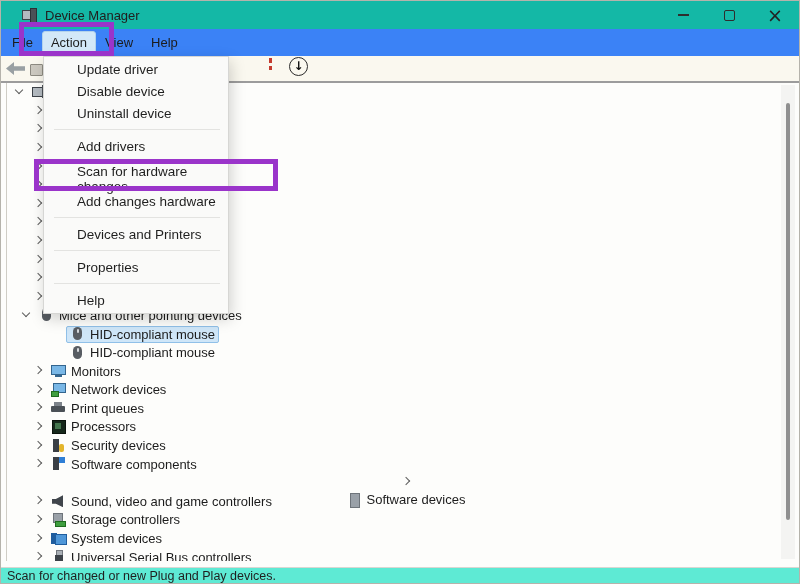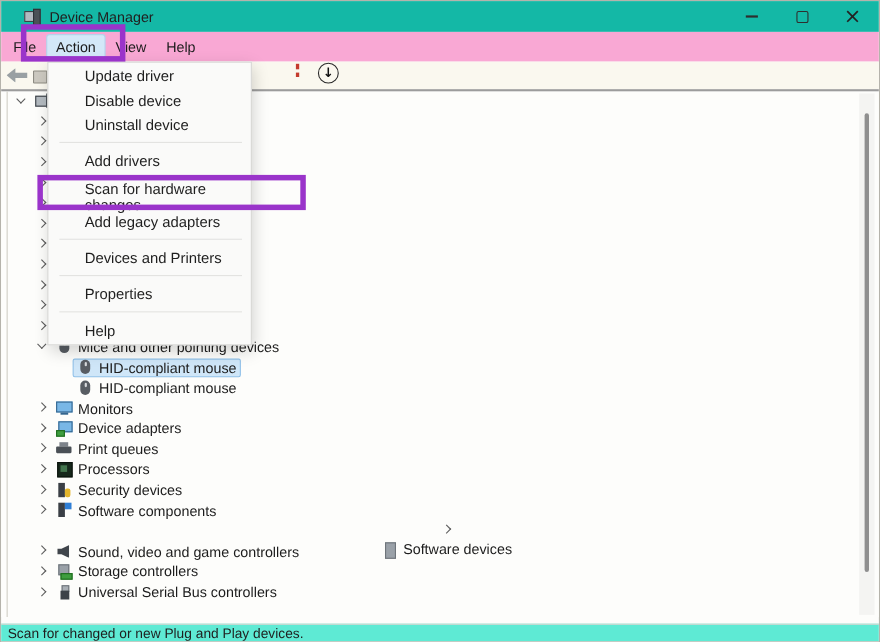--- a/index.html
+++ b/index.html
@@ -14,21 +14,21 @@
   .app-icon{position:relative;width:15px;height:14px;margin-left:21px;flex:none;}
   .app-icon::before{content:"";position:absolute;left:0;top:2px;width:9px;height:8px;background:#b3bac0;border:1px solid #3c4248;}
   .app-icon::after{content:"";position:absolute;right:0;top:0;width:5px;height:13px;background:#4b5157;border:1px solid #2c3136;}
   .title-text{margin-left:8px;font-size:13px;color:#202020;}
   .win-controls{position:absolute;right:1px;top:0;height:28px;display:flex;}
   .wc{width:46px;height:28px;display:flex;align-items:center;justify-content:center;}
   .wc-min::before{content:"";width:11px;height:1.5px;background:#2e2e2e;}
   .wc-max::before{content:"";width:9px;height:9px;border:1.4px solid #2e2e2e;border-radius:2px;}
   .wc-close::before{content:"\00D7";font-size:19px;line-height:1;color:#222;font-family:"DejaVu Sans",sans-serif;}
   
-  .menubar{position:absolute;left:0;top:28px;width:100%;height:27px;background:#f9a8d4;display:flex;align-items:center;padding-left:2px;box-sizing:border-box;}
+  .menubar{position:absolute;left:0;top:28px;width:100%;height:27px;background:#3b82f6;display:flex;align-items:center;padding-left:2px;box-sizing:border-box;}
   .mb-item{padding:3px 8px;font-size:13px;border-radius:3px;border:1px solid transparent;}
   .mb-item.active{background:#d3e8f8;border:1px solid #b3d3ec;}
   
   .toolbar{position:absolute;left:0;top:55px;width:100%;height:25px;background:#faf8ef;z-index:2;}
   .back-arrow{position:absolute;left:5px;top:6px;width:19px;height:13px;background:#99a0a3;
     clip-path:polygon(0 50%,42% 0,42% 32%,100% 32%,100% 68%,42% 68%,42% 100%);
     filter:drop-shadow(0 0 0.7px #626a6d);}
   .tb-fragment{position:absolute;left:29px;top:8px;width:11px;height:10px;background:#ccc9c0;border:1px solid #8d8b82;border-radius:1px;}
   .red-fragment{position:absolute;left:268px;top:57px;width:3px;height:5px;background:#c43b2e;z-index:3;}
   .red-fragment.f2{top:65px;height:4px;}
@@ -169,21 +169,21 @@
           <span class="rowc"></span>
         </div>
         <div class="t-row" style="padding-left: 28px;">
           <span class="chev"></span>
           <span class="rowc"></span>
         </div>
         <div class="t-row" style="padding-left: 28px;">
           <span class="chev"></span>
           <span class="rowc"></span>
         </div>
-        <div class="t-row" style="padding-left: 16px; margin-left: 12px;">
+        <div class="t-row" style="padding-left: 16px;">
           <span class="chev down"></span>
           <span class="rowc">
             <span class="ti ti-mouse"></span>
             <span class="t-label">Mice and other pointing devices</span>
           </span>
         </div>
         <div class="t-row" style="padding-left: 47px;">
           <span class="chev none"></span>
           <span class="rowc sel">
             <span class="ti ti-mouse"></span>
@@ -201,21 +201,21 @@
           <span class="chev"></span>
           <span class="rowc">
             <span class="ti ti-monitor"></span>
             <span class="t-label">Monitors</span>
           </span>
         </div>
         <div class="t-row" style="padding-left: 28px;">
           <span class="chev"></span>
           <span class="rowc">
             <span class="ti ti-network"></span>
-            <span class="t-label">Device adapters</span>
+            <span class="t-label">Network devices</span>
           </span>
         </div>
         <div class="t-row" style="padding-left: 28px;">
           <span class="chev"></span>
           <span class="rowc">
             <span class="ti ti-printer"></span>
             <span class="t-label">Print queues</span>
           </span>
         </div>
         <div class="t-row" style="padding-left: 28px;">
@@ -251,20 +251,27 @@
           <span class="rowc">
             <span class="ti ti-sound"></span>
             <span class="t-label">Sound, video and game controllers</span>
           </span>
         </div>
         <div class="t-row" style="padding-left: 28px;">
           <span class="chev"></span>
           <span class="rowc">
             <span class="ti ti-storage"></span>
             <span class="t-label">Storage controllers</span>
+          </span>
+        </div>
+        <div class="t-row" style="padding-left: 28px;">
+          <span class="chev"></span>
+          <span class="rowc">
+            <span class="ti ti-system"></span>
+            <span class="t-label">System devices</span>
           </span>
         </div>
         <div class="t-row" style="padding-left: 28px;">
           <span class="chev"></span>
           <span class="rowc">
             <span class="ti ti-usb"></span>
             <span class="t-label">Universal Serial Bus controllers</span>
           </span>
         </div>
       </div>
@@ -274,21 +281,21 @@
   </div>
 
   <div class="dropdown" id="action-menu">
       <div class="m-item">Update driver</div>
       <div class="m-item">Disable device</div>
       <div class="m-item">Uninstall device</div>
       <div class="m-sep"></div>
       <div class="m-item">Add drivers</div>
       <div class="m-sep"></div>
       <div class="m-item">Scan for hardware changes</div>
-      <div class="m-item">Add legacy adapters</div>
+      <div class="m-item">Add changes hardware</div>
       <div class="m-sep"></div>
       <div class="m-item">Devices and Printers</div>
       <div class="m-sep"></div>
       <div class="m-item">Properties</div>
       <div class="m-sep"></div>
       <div class="m-item">Help</div>
     </div>
 
   <div class="statusbar">
     <span>Scan for changed or new Plug and Play devices.</span>

